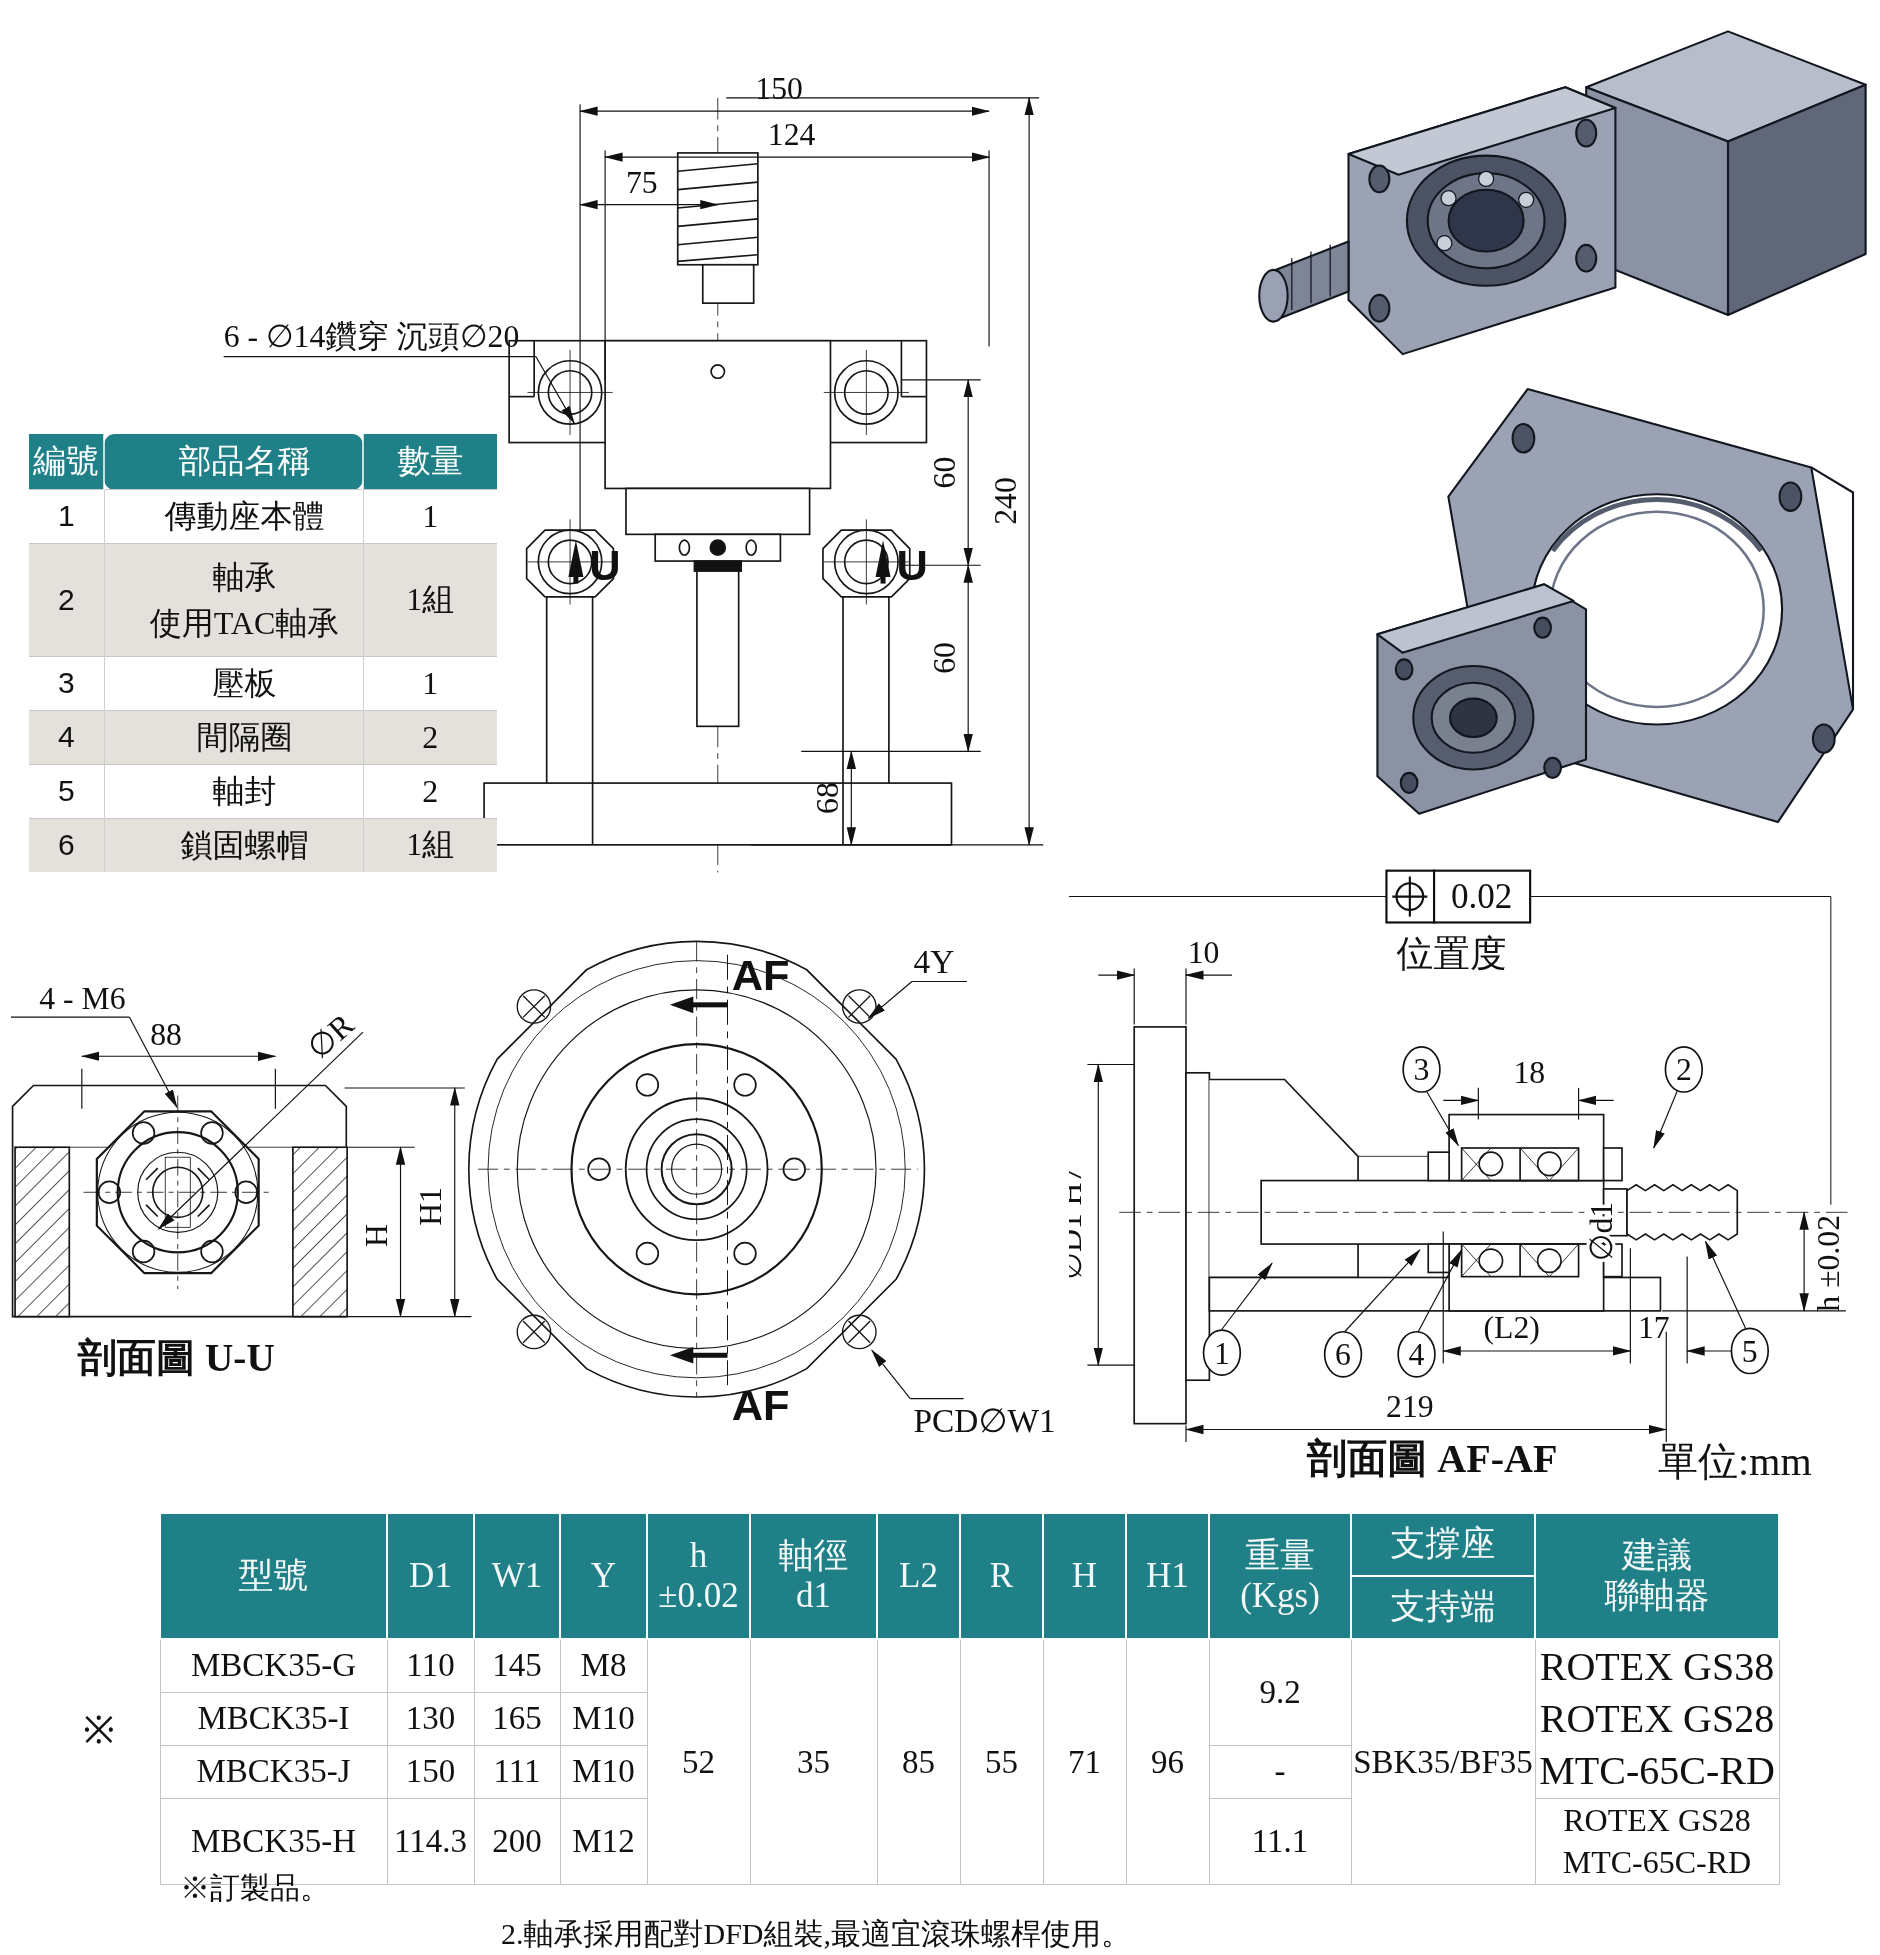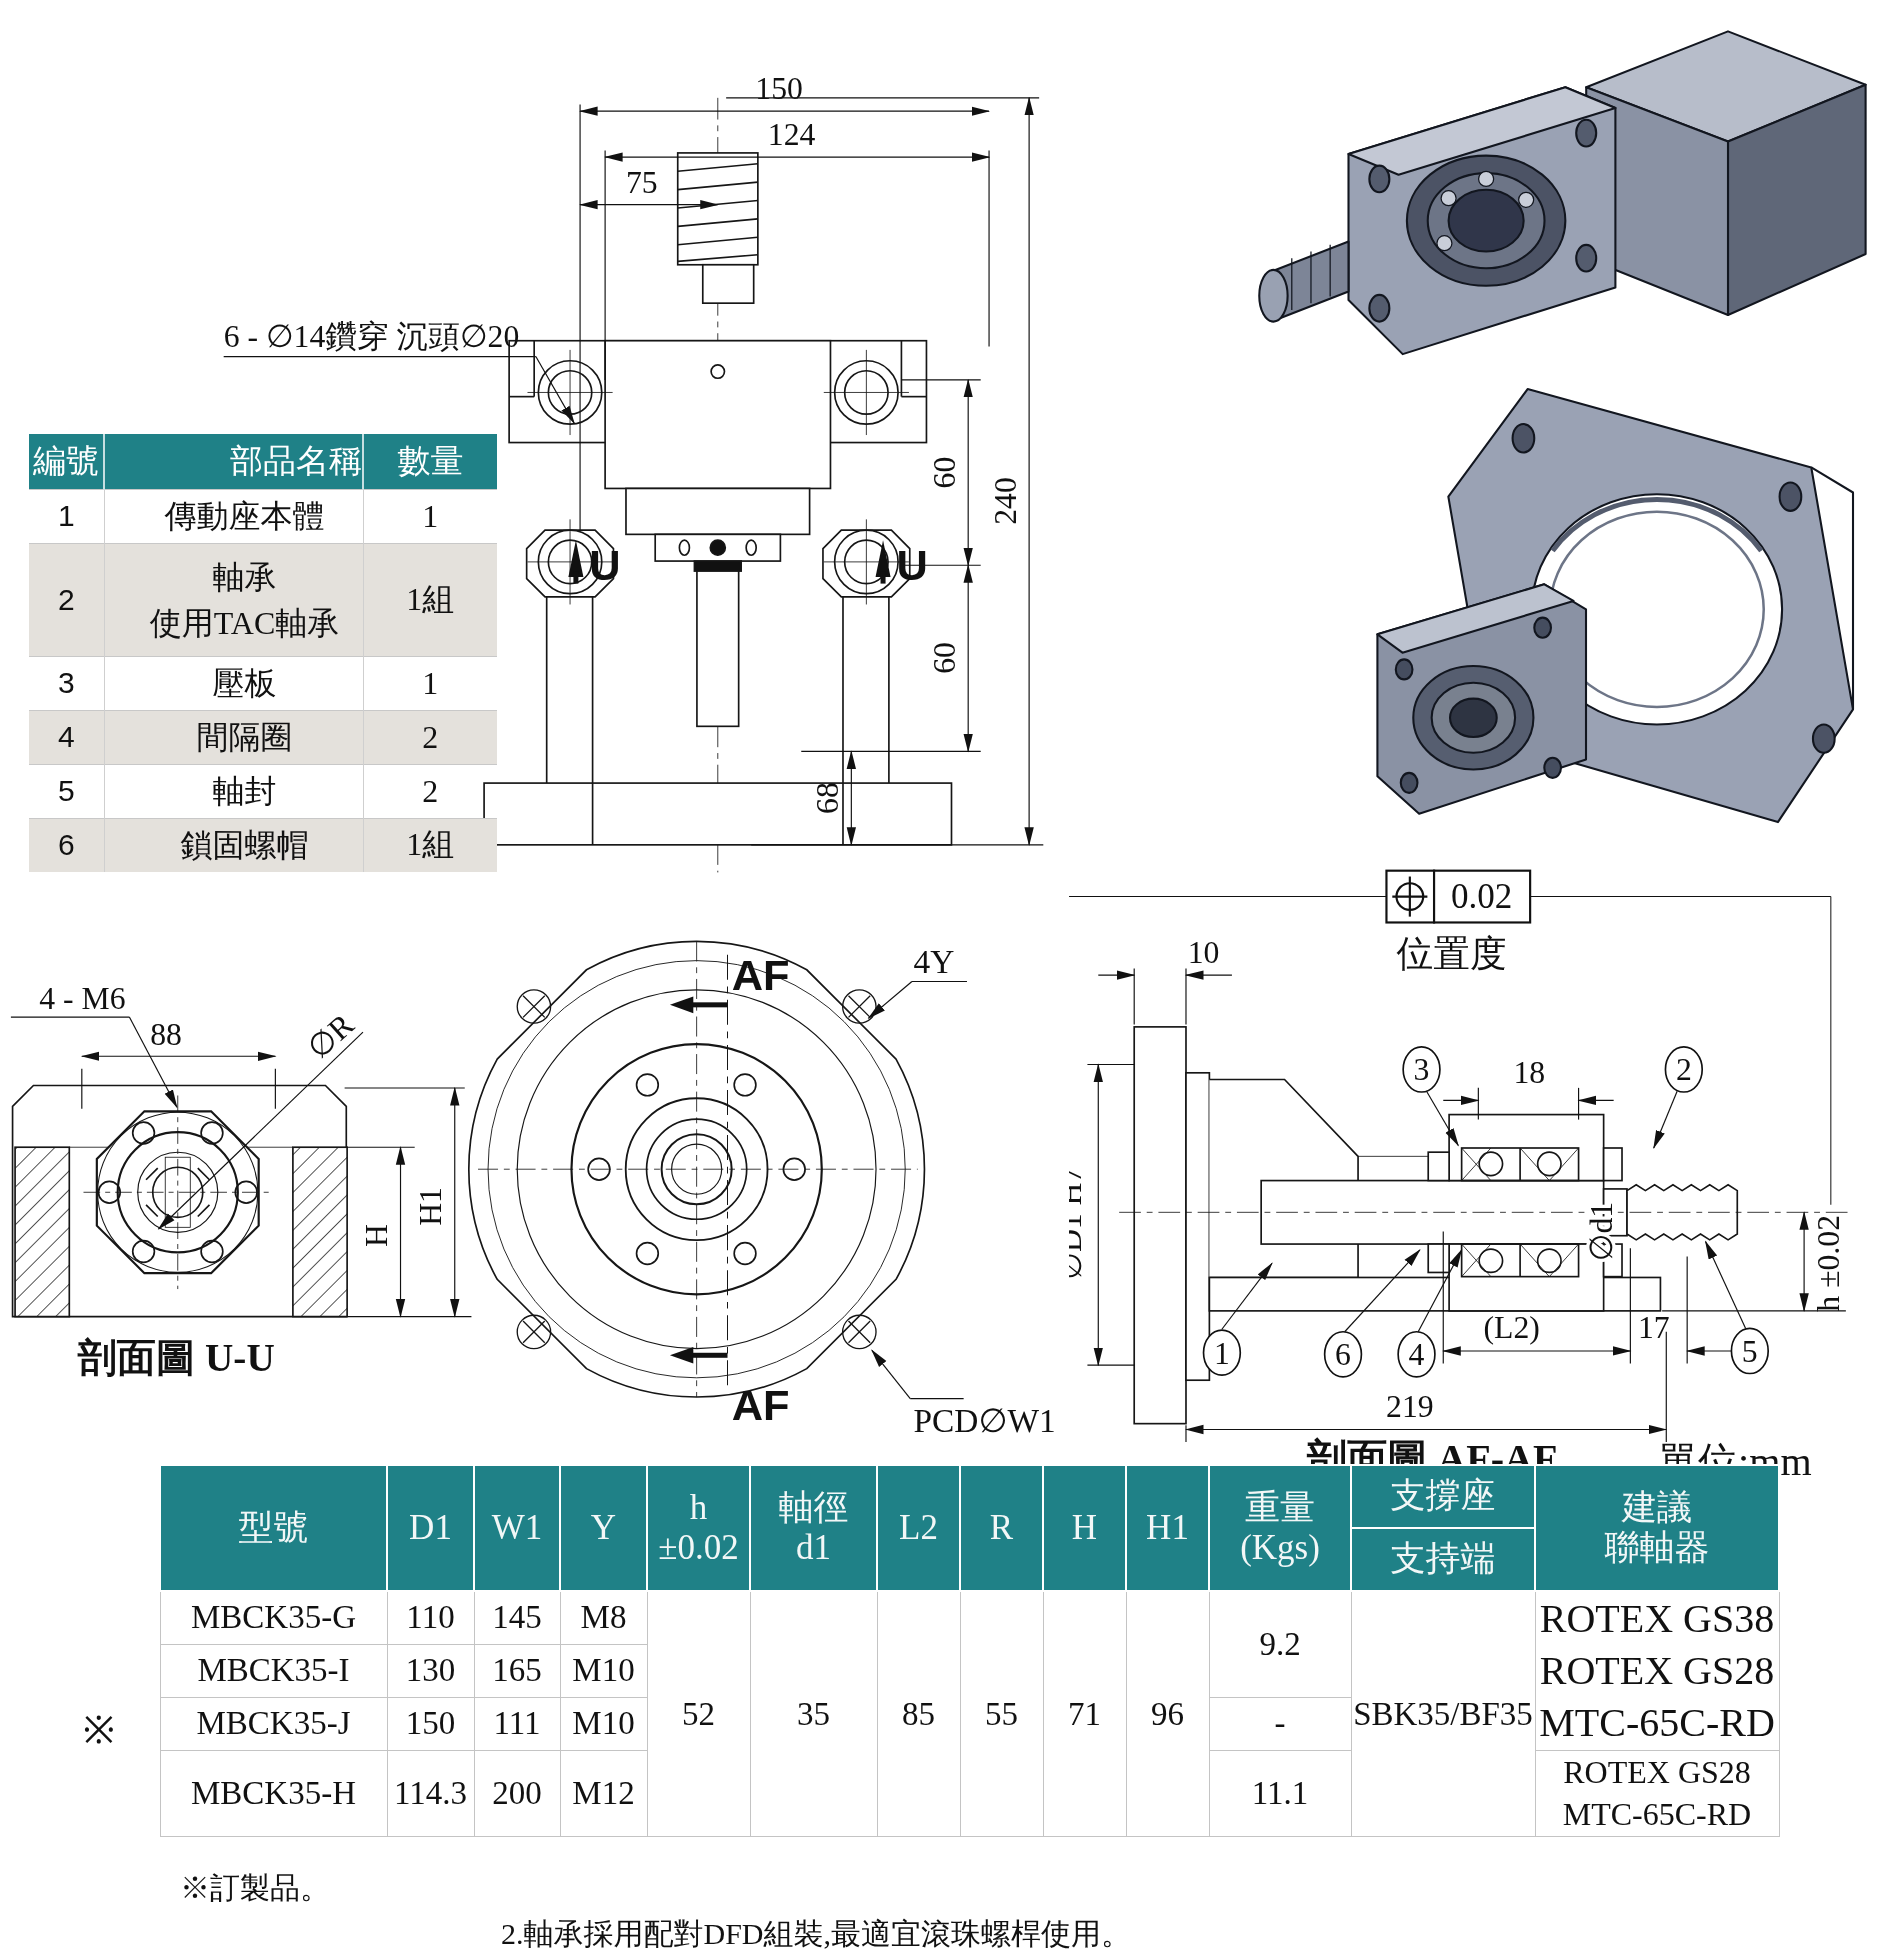--- a/index.html
+++ b/index.html
@@ -8,21 +8,21 @@
   .abs{position:absolute;}
   svg text{font-family:"Liberation Serif","DejaVu Serif",serif;fill:#111;}
   svg .sans{font-family:"Liberation Sans","DejaVu Sans",sans-serif;}
   
   table{border-collapse:collapse;table-layout:fixed;}
   .preline{white-space:pre-line;}
   
   #parts-table{width:468px;}
   #parts-table th{background:var(--teal);color:#fff;font-size:33px;font-weight:normal;
       border-right:2.5px solid rgba(255,255,255,.75);padding:5px 0;}
-  #parts-table th.name{text-align:right;padding-left:22px;}
+  #parts-table th.name{text-align:center;padding-left:22px;border-radius:11px;}
   #parts-table td{font-size:32px;border-top:1.7px solid #c8c8c8;border-right:1.7px solid #cfcfcf;
       padding:3.3px 0;vertical-align:middle;}
   #parts-table td.no{text-align:center;font-family:"Liberation Sans","DejaVu Sans",sans-serif;font-size:30px;}
   #parts-table td.name{text-align:center;padding-left:22px;line-height:1.45;}
   #parts-table td.qty{text-align:center;}
   #parts-table tr.alt td{background:#e4e1dc;}
   #parts-table td:last-child,#parts-table th:last-child{border-right:none;}
   
   #spec-table{width:1620px;}
   #spec-table th{background:var(--teal);color:#f2f7f7;font-weight:normal;font-size:35px;
@@ -474,21 +474,21 @@
     <tr class="alt" style="height:52px">
       <td class="no">6</td>
       <td class="name">鎖固螺帽</td>
       <td class="qty">1組</td>
     </tr>
   </tbody>
     </table>
 
   <div class="abs" style="left:83px;top:1702px;font-size:38px">※</div>
 
-  <table id="spec-table" class="abs" style="left:159px;top:1464px">
+  <table id="spec-table" class="abs" style="left:159px;top:1512px">
     <colgroup>
       <col style="width:227px">
         <col style="width:87px">
         <col style="width:86px">
         <col style="width:87px">
       <col style="width:103px">
         <col style="width:127px">
         <col style="width:83px">
         <col style="width:83px">
       <col style="width:83px">

